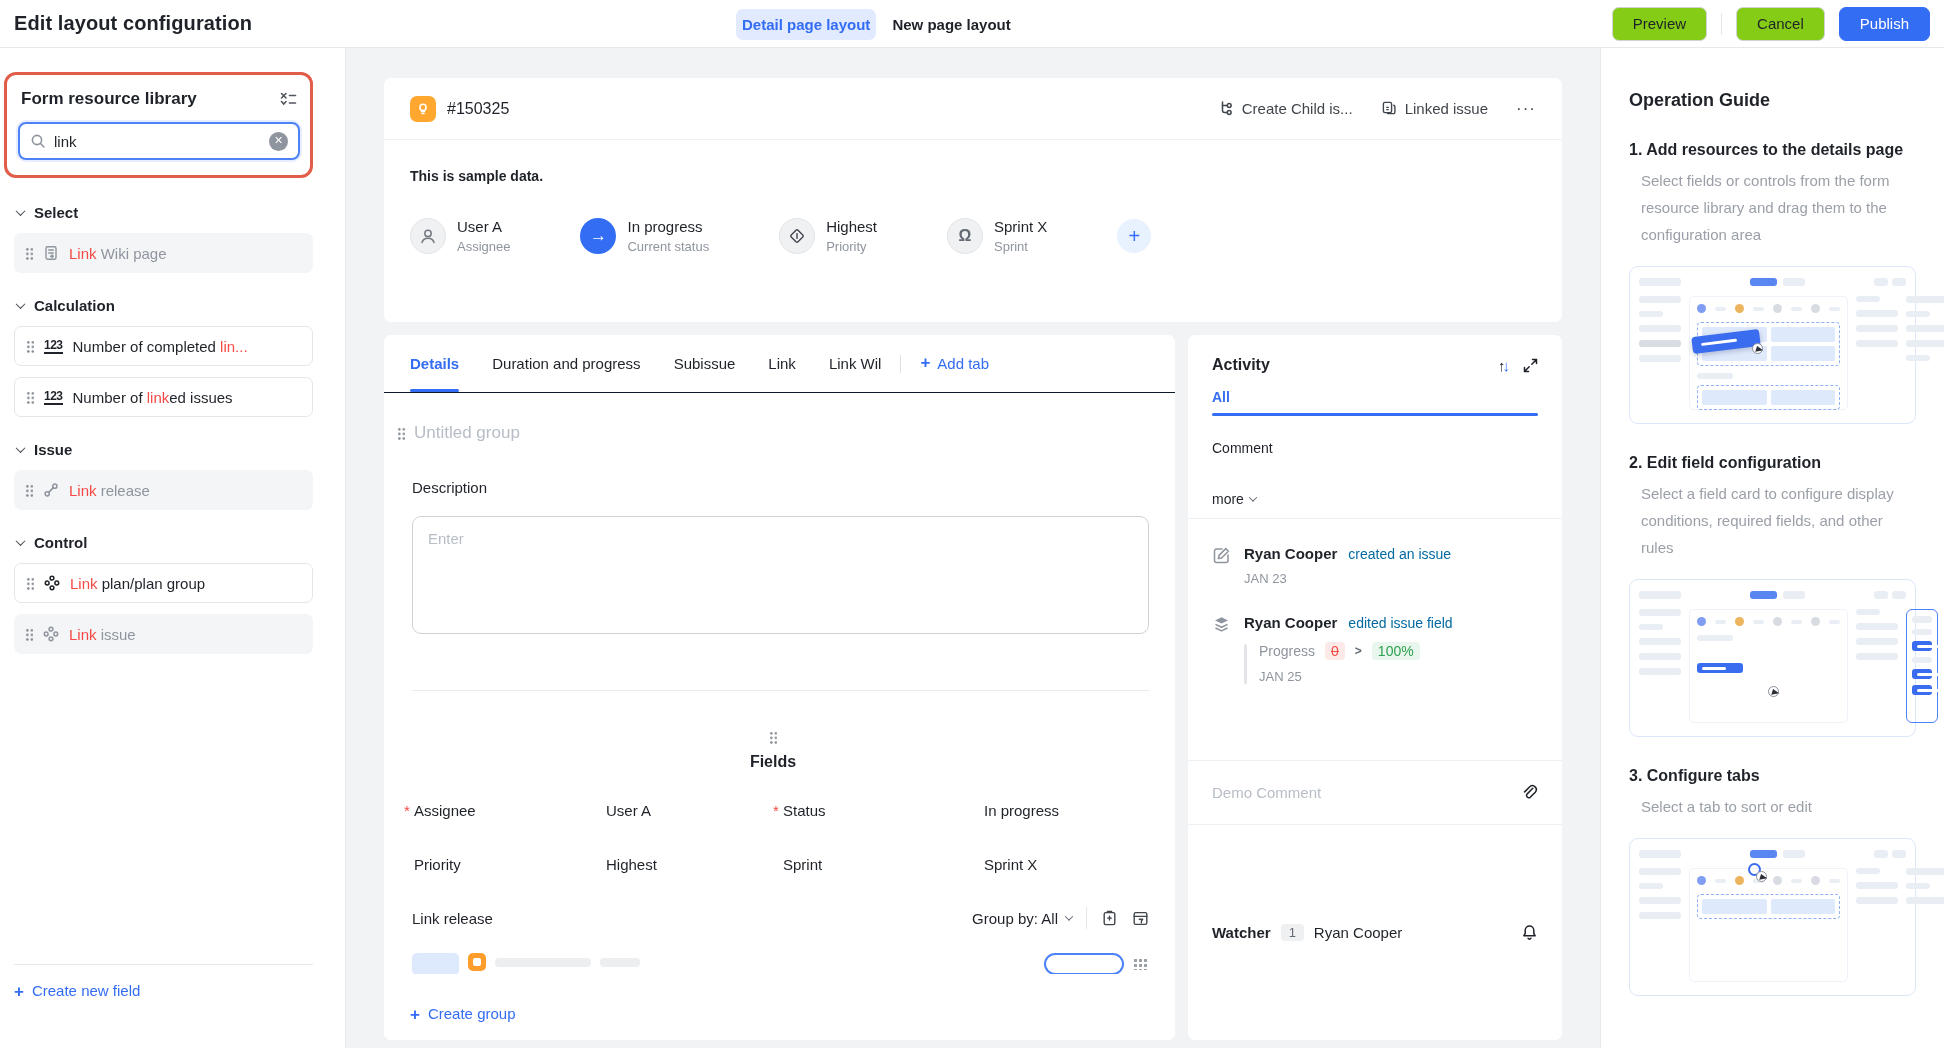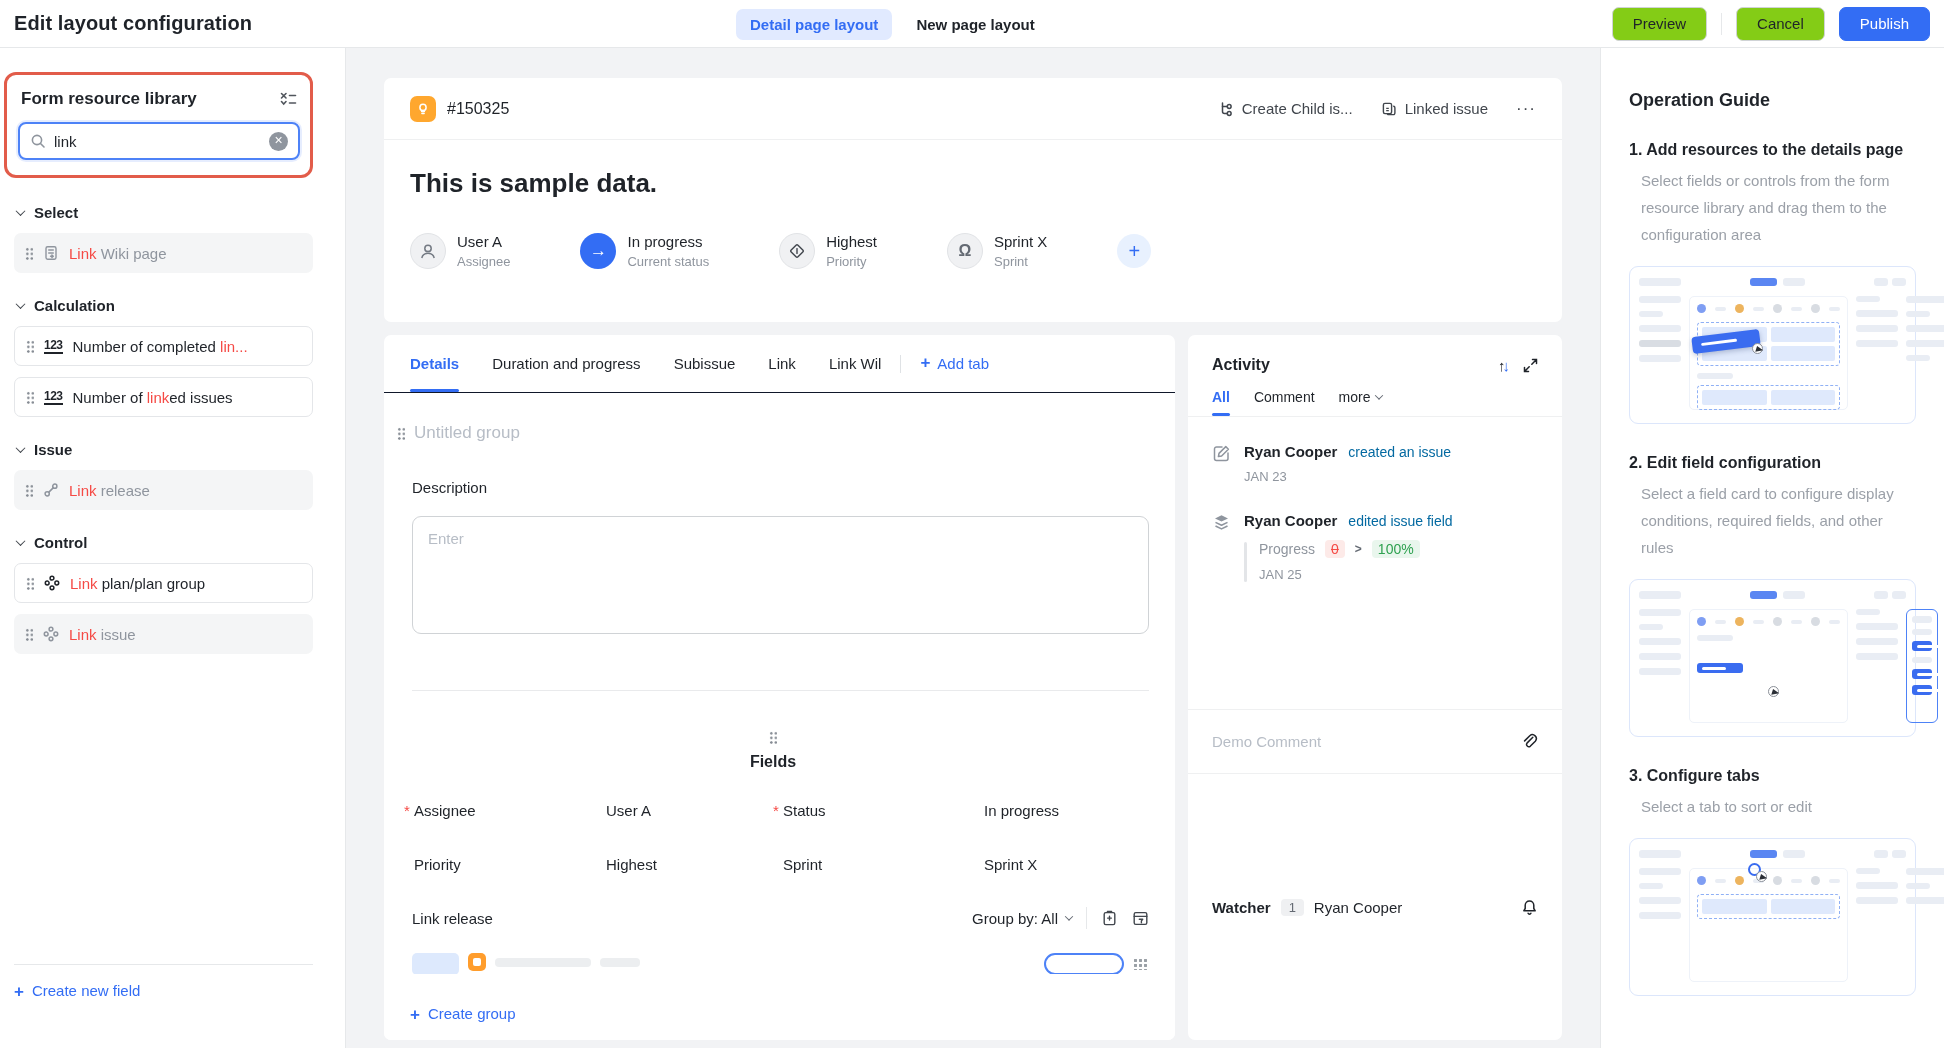--- a/index.html
+++ b/index.html
@@ -4,21 +4,21 @@
 <style>
   * { margin:0; padding:0; box-sizing:border-box; }
   html,body { width:1944px; height:1048px; overflow:hidden; }
   body { font-family:"Liberation Sans","DejaVu Sans",sans-serif; font-size:15px; color:#1f2329; background:#f2f3f5; }
   svg { display:block; }
 
   
   .topbar { height:48px; background:#fff; border-bottom:1px solid #e6e8ea; display:flex; align-items:center; padding:0 14px; position:relative; }
   .topbar h1 { font-size:20px; font-weight:700; letter-spacing:.1px; }
   .topbar-tabs { position:absolute; left:736px; top:0; height:48px; display:flex; align-items:center; gap:10px; }
-  .tab-pill { padding:7px 14px; border-radius:7px; font-size:15px; font-weight:600; cursor:pointer; white-space:nowrap; }
+  .tab-pill { padding:7px 6px; border-radius:7px; font-size:15px; font-weight:600; cursor:pointer; white-space:nowrap; }
   .tab-pill.active { background:#e1eaff; color:#336df4; }
   .topbar-actions { margin-left:auto; display:flex; align-items:center; gap:14px; }
   .btn { height:34px; padding:0 20px; border-radius:7px; font-size:15px; display:flex; align-items:center; border:1px solid #d0d3d6; background:#84cc16; color:#1f2329; cursor:pointer; }
   .btn.primary { background:#336df4; border-color:#336df4; color:#fff; font-weight:500; }
   .vdiv { width:1px; height:22px; background:#e6e8ea; }
 
   .page-body { display:flex; height:1000px; }
 
   
   .sidebar { width:346px; background:#fff; border-right:1px solid #e6e8ea; position:relative; flex:none; }
@@ -42,25 +42,25 @@
   .plus-glyph { font-weight:600; font-size:17px; line-height:1.2; }
 
   
   .main { flex:1; min-width:0; padding:30px 38px 8px; display:flex; flex-direction:column; }
   .card { background:#fff; border-radius:7px; }
 
   .card-a .hd { height:62px; display:flex; align-items:center; padding:0 26px; border-bottom:1px solid #eff0f1; }
   .bulb { width:26px; height:26px; border-radius:7px; background:#ffa72e; display:flex; align-items:center; justify-content:center; flex:none; }
   .issue-id { font-size:16px; margin-left:11px; font-weight:500; }
   .hd-actions { margin-left:auto; display:flex; align-items:center; gap:28px; color:#41464d; font-size:15px; }
-  .hd-act { display:flex; align-items:center; gap:8px; cursor:pointer; white-space:nowrap; }
+  .hd-act { display:flex; align-items:flex-start; gap:8px; cursor:pointer; white-space:nowrap; }
   .more-glyph { font-size:17px; letter-spacing:1px; cursor:pointer; color:#41464d; }
 
   .sample { padding:28px 26px 0; height:182px; }
-  .sample h2 { font-size:26px; font-weight:700; }
+  .sample h2 { font-size:14px; font-weight:700; }
   .chips { display:flex; align-items:flex-start; margin-top:34px; }
   .chip { display:flex; align-items:center; gap:11px; margin-right:70px; }
   .chip-ic { width:36px; height:36px; border-radius:50%; display:flex; align-items:center; justify-content:center; flex:none; }
   .chip-ic.grayc { background:#f0f1f3; border:1px solid #e1e3e6; color:#646a73; }
   .chip-ic.bluec { background:#336df4; color:#fff; font-size:17px; font-weight:600; }
   .chip .l1 { font-size:15px; font-weight:500; }
   .chip .l2 { font-size:13px; color:#8f959e; margin-top:4px; }
   .add-chip { width:34px; height:34px; border-radius:50%; background:#e8f1fe; color:#336df4; font-size:20px; display:flex; align-items:center; justify-content:center; cursor:pointer; margin-top:1px; }
   .sprint-g { font-size:16px; font-weight:600; }
 
@@ -100,21 +100,21 @@
   .mini-ic { width:16px; height:12px; background-image:radial-gradient(circle,#9aa0a6 1.4px,transparent 1.6px); background-size:5px 5px; margin-top:5px; }
   .cg-footer { padding:13px 26px 0; height:48px; display:flex; align-items:flex-start; gap:8px; color:#336df4; font-size:15px; font-weight:500; background:#fff; cursor:pointer; flex:none; }
 
   
   .card-c { width:374px; flex:none; display:flex; flex-direction:column; overflow:hidden; }
   .ca-head { padding:21px 24px 0; display:flex; align-items:center; }
   .ca-head .t { font-size:16px; font-weight:600; }
   .ca-ics { margin-left:auto; display:flex; align-items:center; gap:16px; }
   .sort-ic { font-size:15px; font-weight:700; letter-spacing:-3px; cursor:pointer; }
   .sort-ic .up { color:#1f2329; } .sort-ic .dn { color:#336df4; }
-  .ca-tabs { display:flex; gap:24px; padding:15px 24px 0; border-bottom:1px solid #eff0f1; font-size:14px; }
+  .ca-tabs { display:flex; gap:24px; padding:15px 24px 0; border-bottom:1px solid #eff0f1; font-size:14px;flex-direction:column; }
   .atab { padding-bottom:11px; position:relative; cursor:pointer; color:#1f2329; display:flex; align-items:center; gap:6px; }
   .atab.active { color:#336df4; font-weight:600; }
   .atab.active::after { content:""; position:absolute; left:0; right:0; bottom:0; height:3px; border-radius:2px; background:#336df4; }
   .entries { padding:26px 24px 0; flex:1; min-height:0; }
   .entry { display:flex; gap:13px; margin-bottom:28px; }
   .e-ic { color:#8f959e; padding-top:1px; flex:none; }
   .e-line1 { display:flex; align-items:baseline; gap:11px; }
   .e-user { font-size:15px; font-weight:600; }
   .e-act { font-size:14px; color:#0369a1; }
   .e-date { font-size:13px; color:#8f959e; margin-top:9px; }

